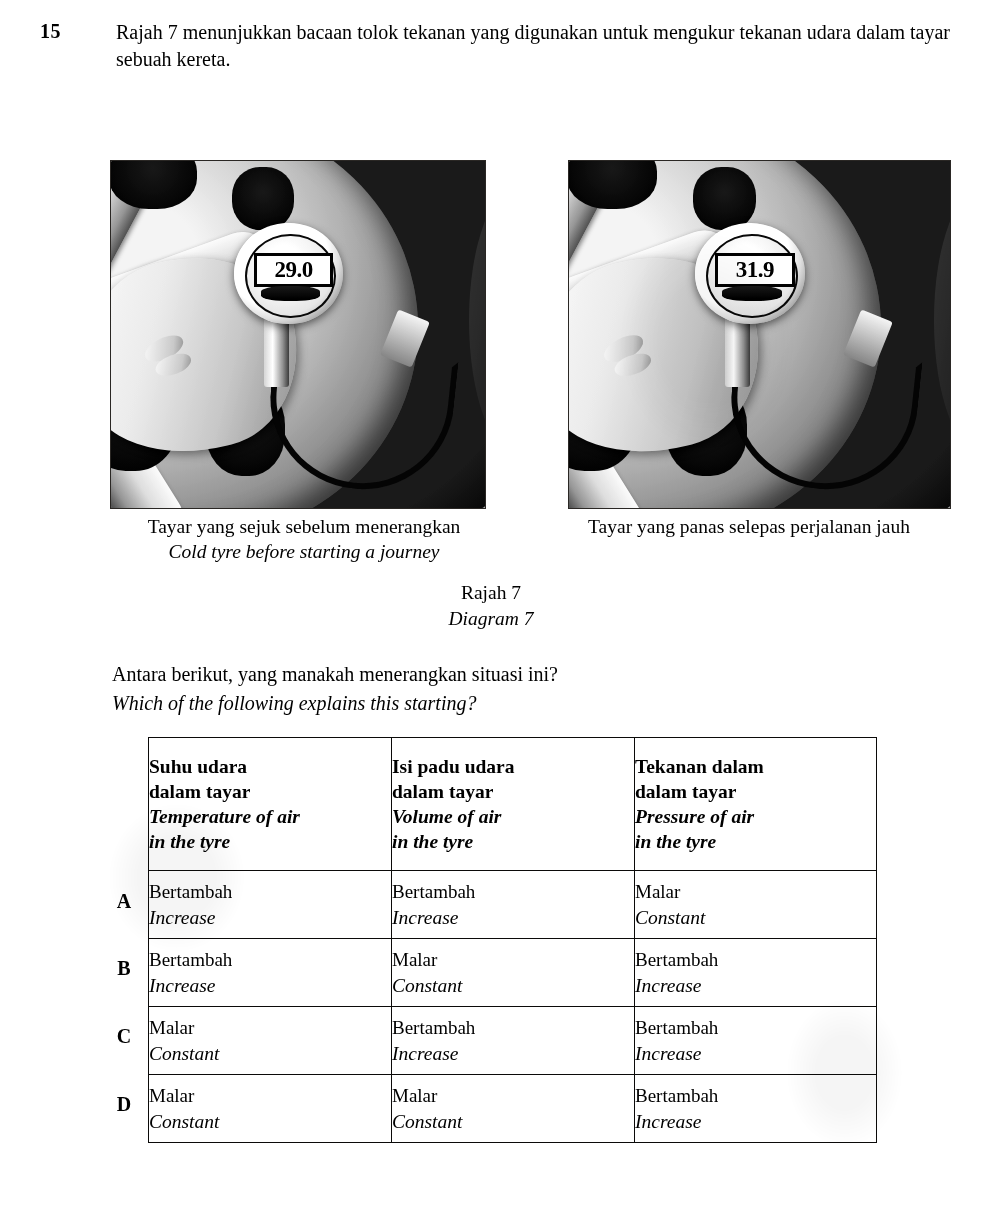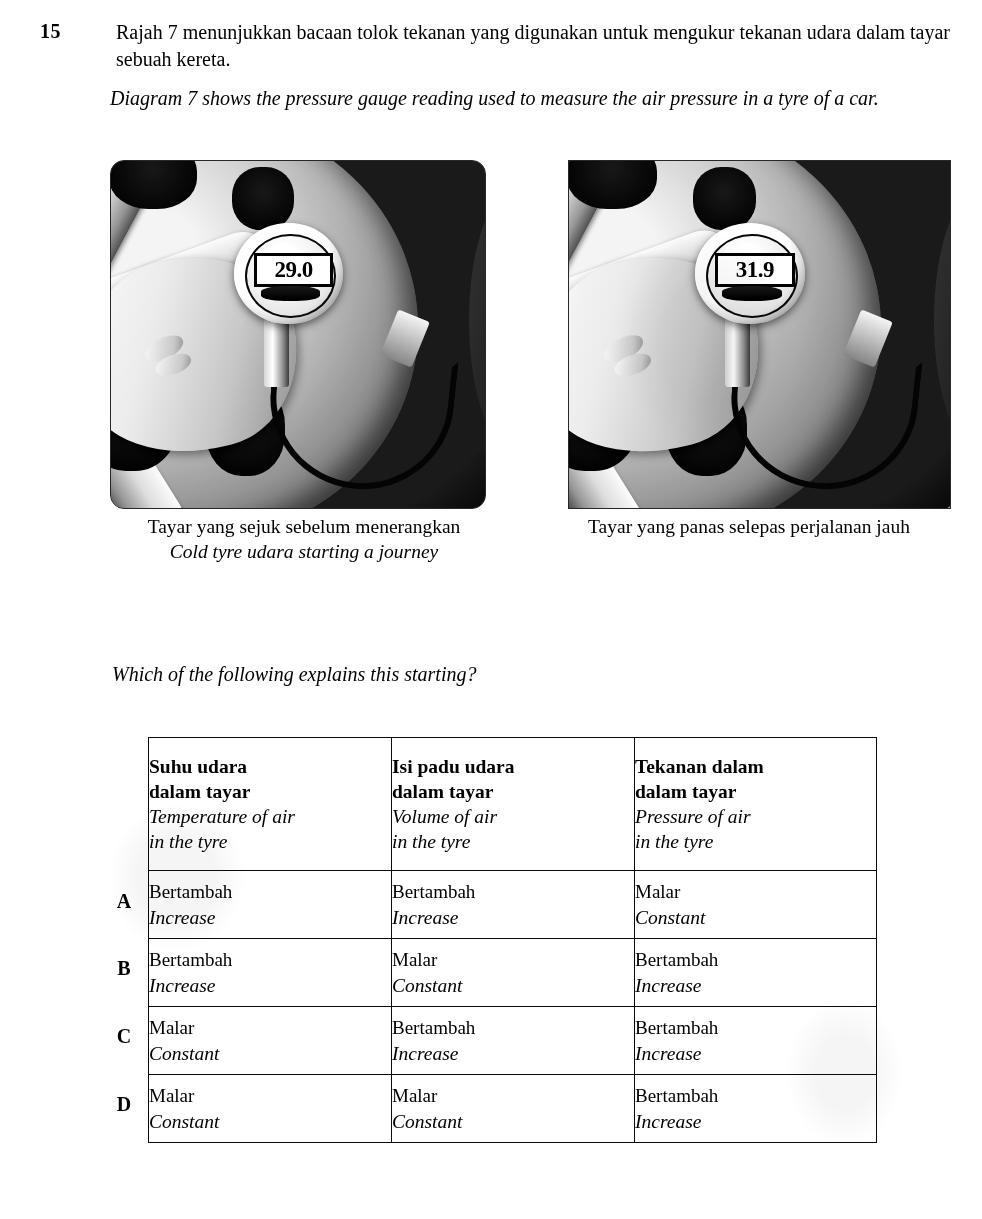--- a/index.html
+++ b/index.html
@@ -52,21 +52,21 @@
   }
   .photo {
     position: absolute;
     top: 0;
     height: 349px;
     overflow: hidden;
     background: #6f6a62;
     border: 1px solid #2a2724;
     box-sizing: border-box;
   }
-  .photo.left  { left: 0px;   width: 376px; border-radius: 14px; }
+  .photo.left  { left: 0px;   width: 376px; }
   .photo.right { left: 458px; width: 383px; }
 
   
   .scene { position: absolute; inset: 0; overflow: hidden; filter: grayscale(100%) contrast(116%); }
 
   .ground {
     position: absolute; left: 0; bottom: 0; width: 100%; height: 30%;
     background:
       radial-gradient(circle at 20% 40%, rgba(255,255,255,.22) 0 2px, transparent 3px),
       radial-gradient(circle at 55% 70%, rgba(255,255,255,.18) 0 2px, transparent 3px),
@@ -249,21 +249,21 @@
     text-align: left;
     vertical-align: middle;
     padding: 0;
   }
   table.options col.c1 { width: 243px; }
   table.options col.c2 { width: 243px; }
   table.options col.c3 { width: 242px; }
 
   th.hcell { height: 132px; }
   .h-ms { font-weight: bold; font-size: 19.5px; line-height: 25px; }
-  .h-en { font-weight: normal; font-style: italic; font-size: 19.5px; line-height: 25px; }
+  .h-en { font-weight: bold; font-style: italic; font-size: 19.5px; line-height: 25px; }
 
   td.vcell { height: 67px; }
   .v-ms { font-size: 19px; line-height: 26px; }
   .v-en { font-style: italic; font-size: 19.5px; line-height: 26px; }
 
   
   .scan-noise {
     position: absolute; inset: 0;
     pointer-events: none;
     opacity: .035;
@@ -273,21 +273,20 @@
       radial-gradient(ellipse at 86% 88%, #000 0 30px, transparent 60px);
   }
 </style>
 </head>
 <body>
 
 <div class="qnum">15</div>
 
 <div class="stem">
   <p class="malay">Rajah 7 menunjukkan bacaan tolok tekanan yang digunakan untuk mengukur tekanan udara dalam tayar sebuah kereta.</p>
-  <p class="eng last">Diagram 7 shows the pressure gauge reading used to measure the air pressure in a tyre of a car.</p>
 </div>
 
 <div class="photo-row">
 
   <div class="photo left">
     <div class="scene">
       <div class="ground"></div>
       <div class="tyre">
         <div class="tyre-side"></div>
       </div>
@@ -352,30 +351,33 @@
           <div class="gauge-sub"></div>
         </div>
       </div>
     </div>
   </div>
 
 </div>
 
 <div class="cap left">
   <div class="ms">Tayar yang sejuk sebelum menerangkan</div>
-  <div class="en">Cold tyre udara starting a journey</div>
+  <div class="en">Cold tyre before starting a journey</div>
 </div>
 <div class="cap right">
   <div class="ms">Tayar yang panas selepas perjalanan jauh</div>
 </div>
 
 <div class="figlabel">
+  <div class="ms">Rajah 7</div>
+  <div class="en">Diagram 7</div>
 </div>
 
 <div class="leadin">
+  <div class="ms">Antara berikut, yang manakah menerangkan situasi ini?</div>
   <div class="en">Which of the following explains this starting?</div>
 </div>
 
 <div class="opt-labels">
   <div class="opt-label r0">A</div>
   <div class="opt-label r1">B</div>
   <div class="opt-label r2">C</div>
   <div class="opt-label r3">D</div>
 </div>
 

